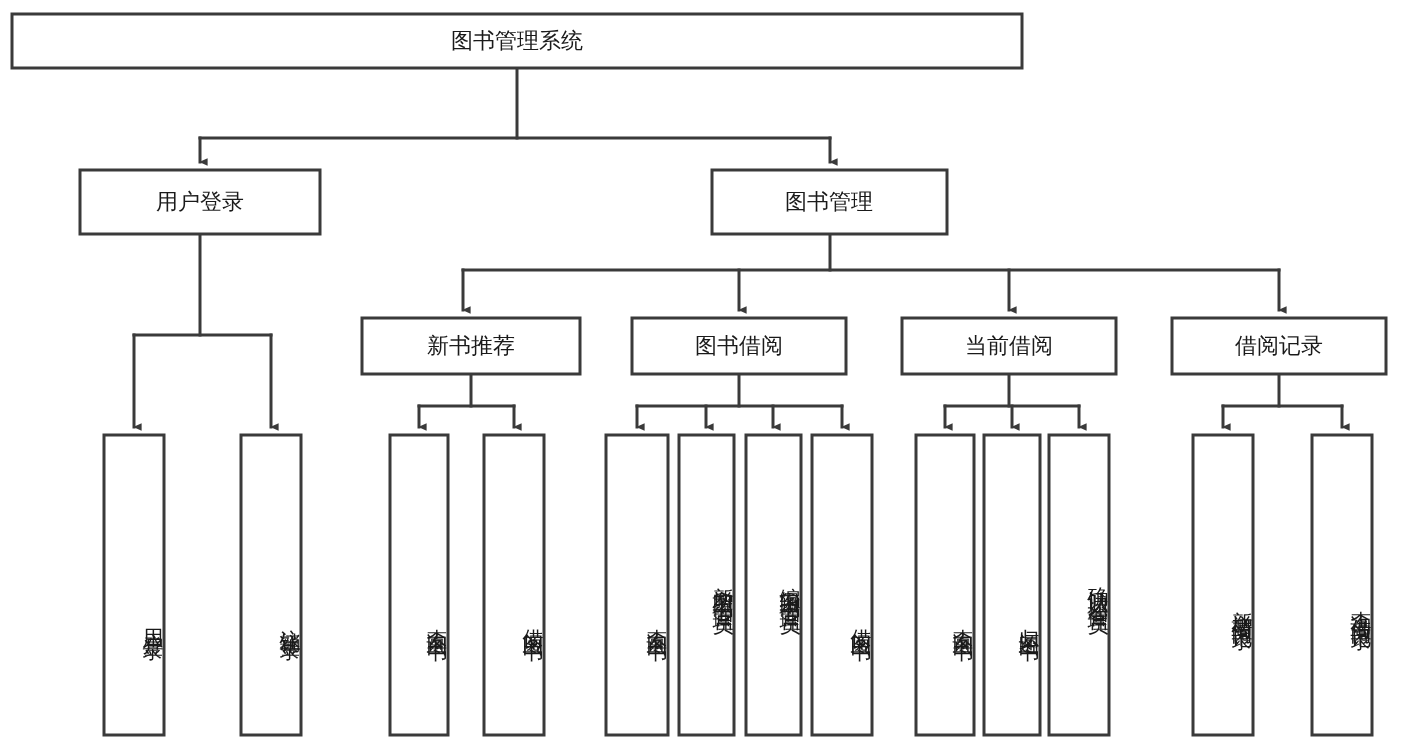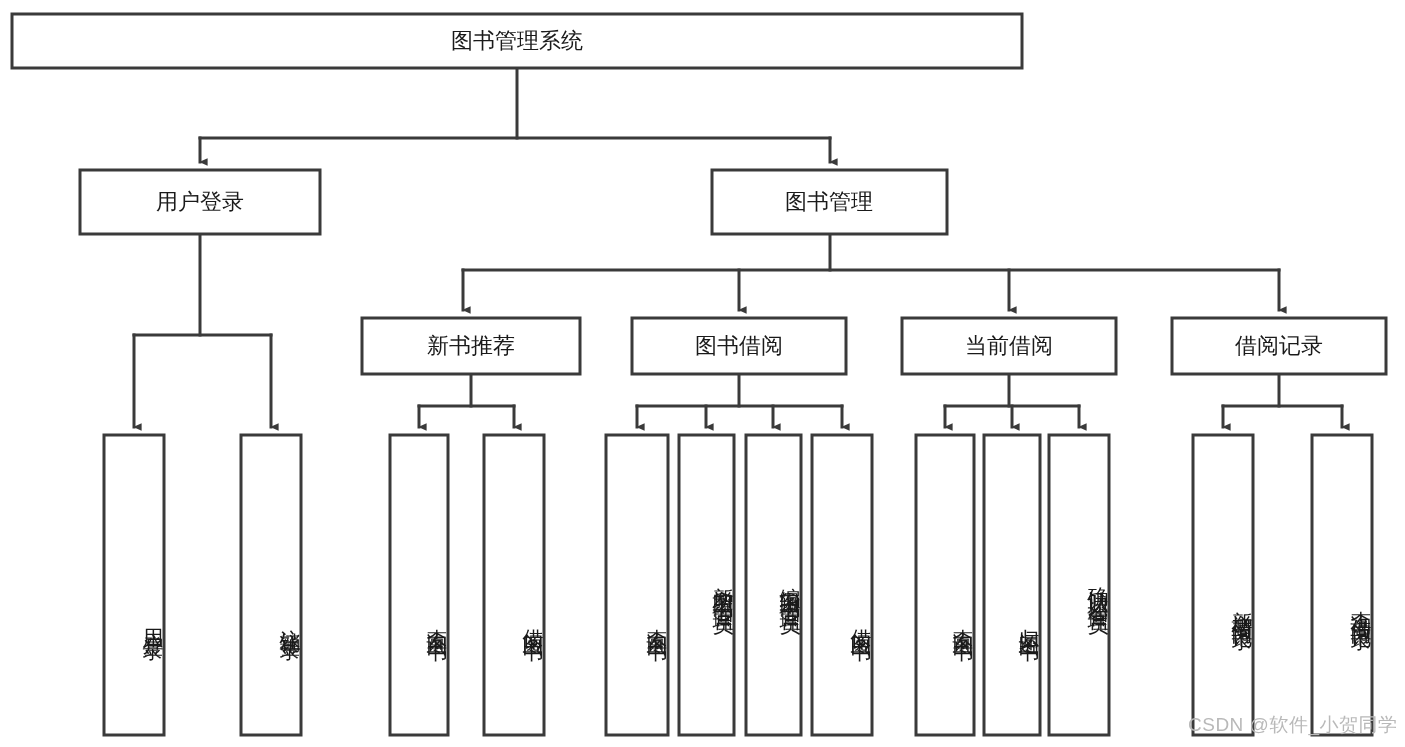--- a/index.html
+++ b/index.html
@@ -194,15 +194,14 @@
   <div class="leaf-label" style="left:606px; top:510px; width:62px; height:220px;">查询图书</div>
   <div class="leaf-label" style="left:679px; top:443px; width:55px; height:290px;">新增图书（管理员）</div>
   <div class="leaf-label" style="left:746px; top:443px; width:55px; height:290px;">编辑图书（管理员）</div>
   <div class="leaf-label" style="left:812px; top:510px; width:60px; height:220px;">借阅图书</div>
   <div class="leaf-label" style="left:916px; top:510px; width:58px; height:220px;">查询图书</div>
   <div class="leaf-label" style="left:984px; top:510px; width:56px; height:220px;">归还图书</div>
   <div class="leaf-label" style="left:1049px; top:443px; width:60px; height:290px;">确认归还（管理员）</div>
   <div class="leaf-label" style="left:1193px; top:478px; width:60px; height:255px;">新增借阅记录</div>
   <div class="leaf-label" style="left:1312px; top:478px; width:60px; height:255px;">查询借阅记录</div>
 
-  <div class="watermark">CSDN @软件_小贺同学</div>
 
 </div>
 
 </body></html>

